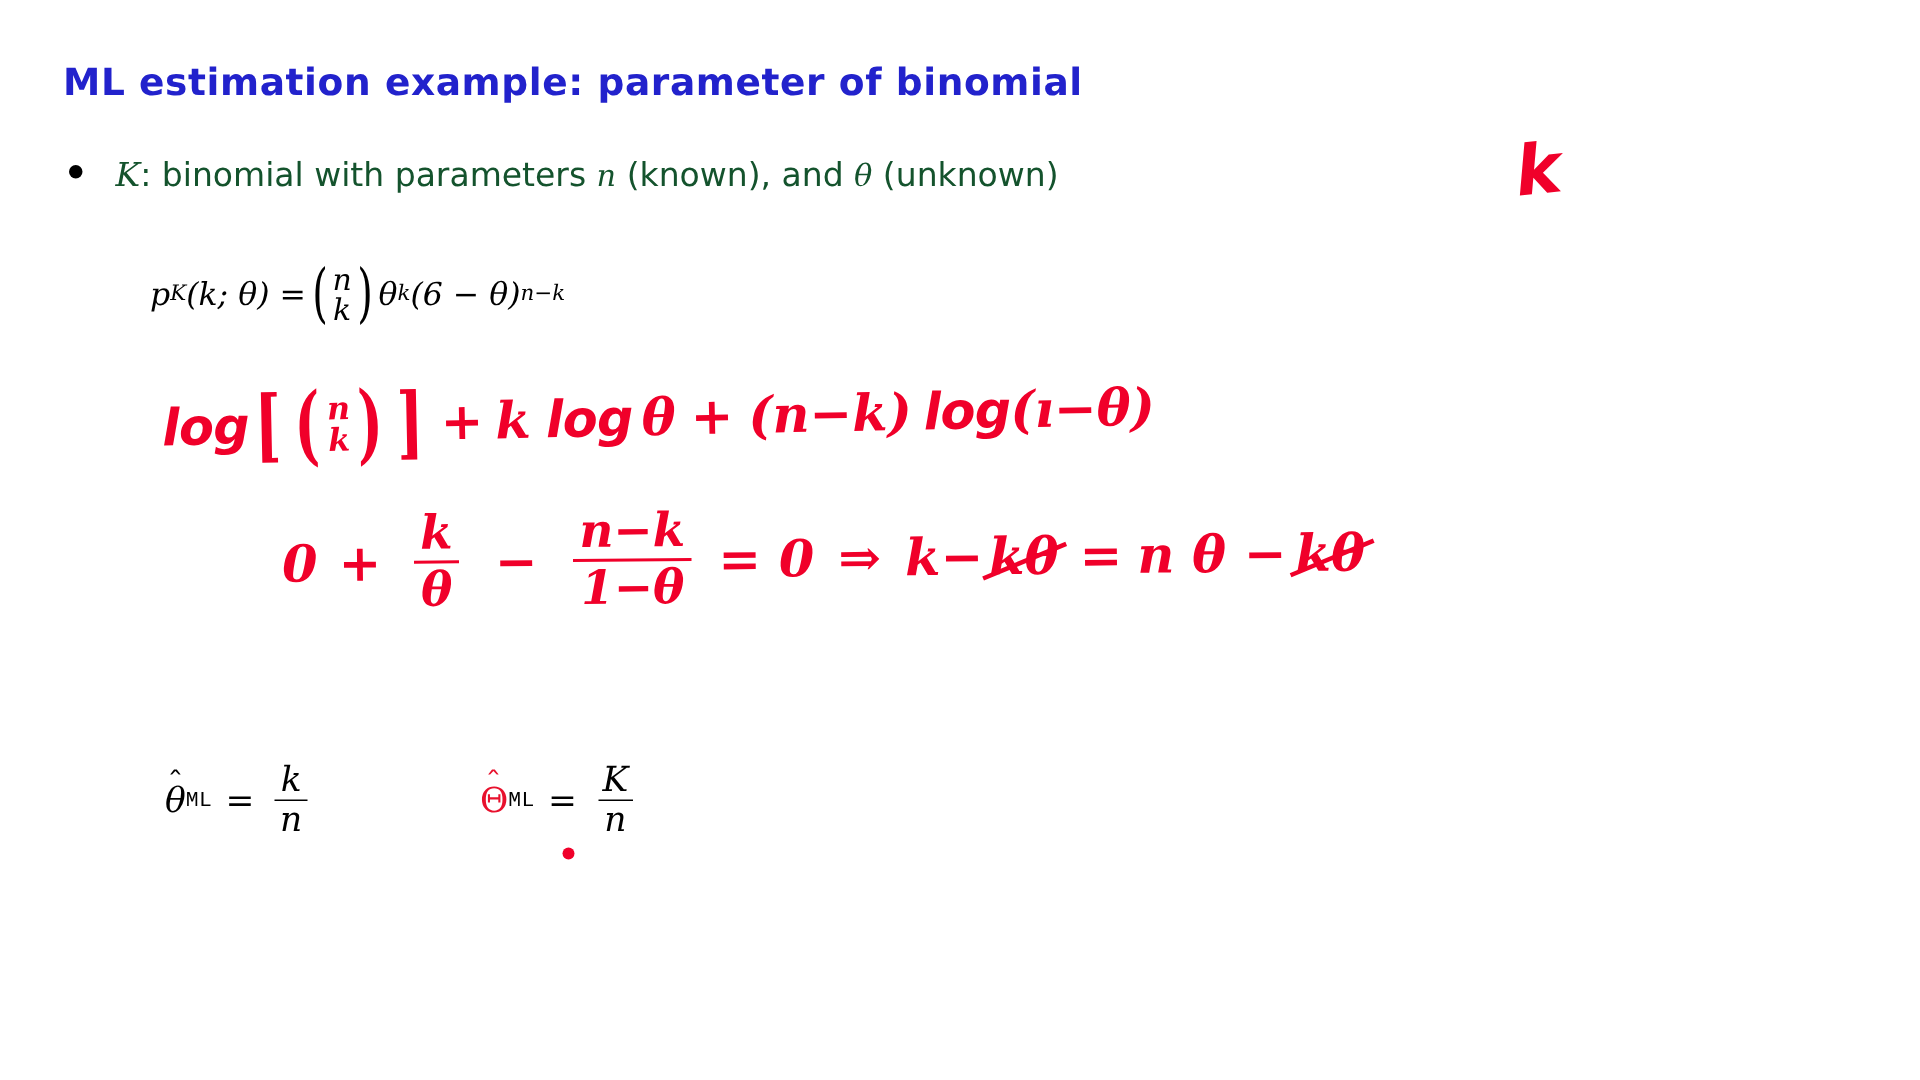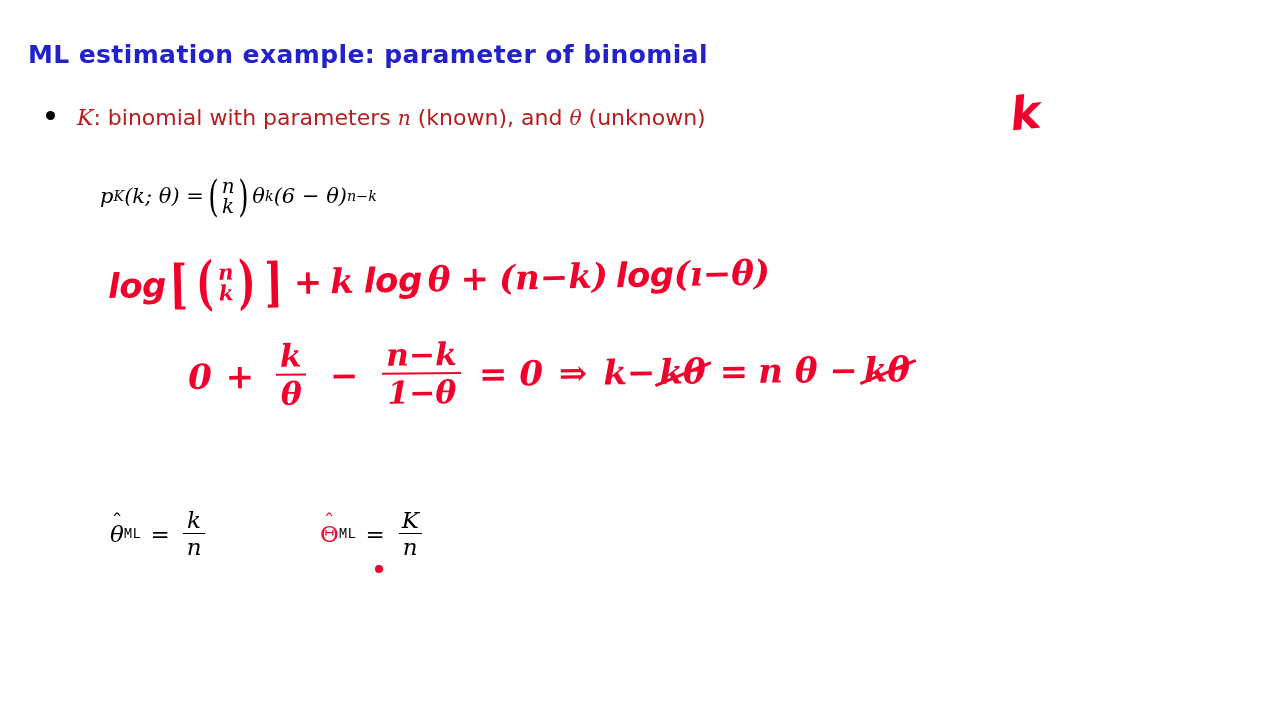--- a/index.html
+++ b/index.html
@@ -11,21 +11,21 @@
     width: 1280px;
     height: 720px;
     position: relative;
     overflow: hidden;
     font-family: "DejaVu Sans", sans-serif;
   }
 
   
   #slide-title {
     position: absolute;
-    left: 28px;
+    left: 42px;
     top: 40px;
     font-family: "DejaVu Sans", sans-serif;
     font-weight: bold;
     font-size: 25px;
     color: #2222cc;
     letter-spacing: 0.4px;
     white-space: nowrap;
   }
 
   
@@ -41,21 +41,21 @@
     height: 9px;
     background: #000;
     border-radius: 50%;
     margin-right: 22px;
     position: relative;
     top: -5px;
     flex: none;
   }
   #bullet-text {
     font-size: 22px;
-    color: #b91c1c;
+    color: #14532d;
     white-space: nowrap;
     font-family: "DejaVu Sans", sans-serif;
   }
   .mathit {
     font-family: "DejaVu Serif", serif;
     font-style: italic;
   }
   .mathsm {
     font-family: "DejaVu Serif", serif;
     font-style: italic;

